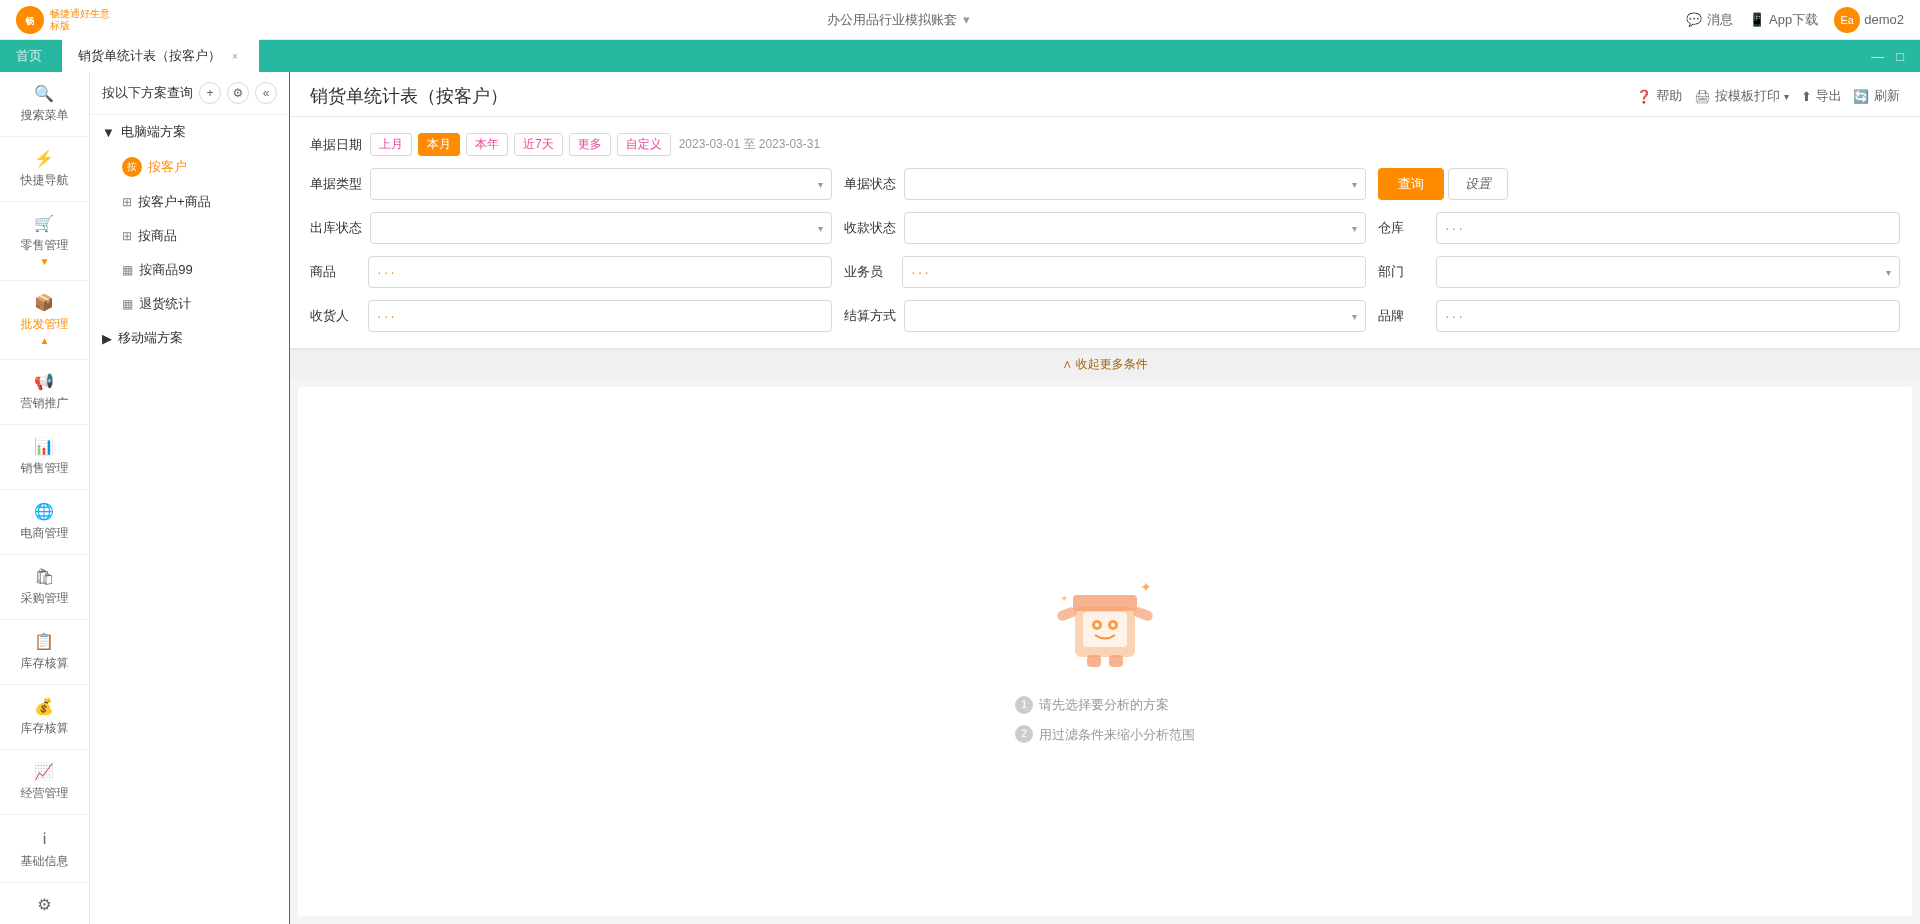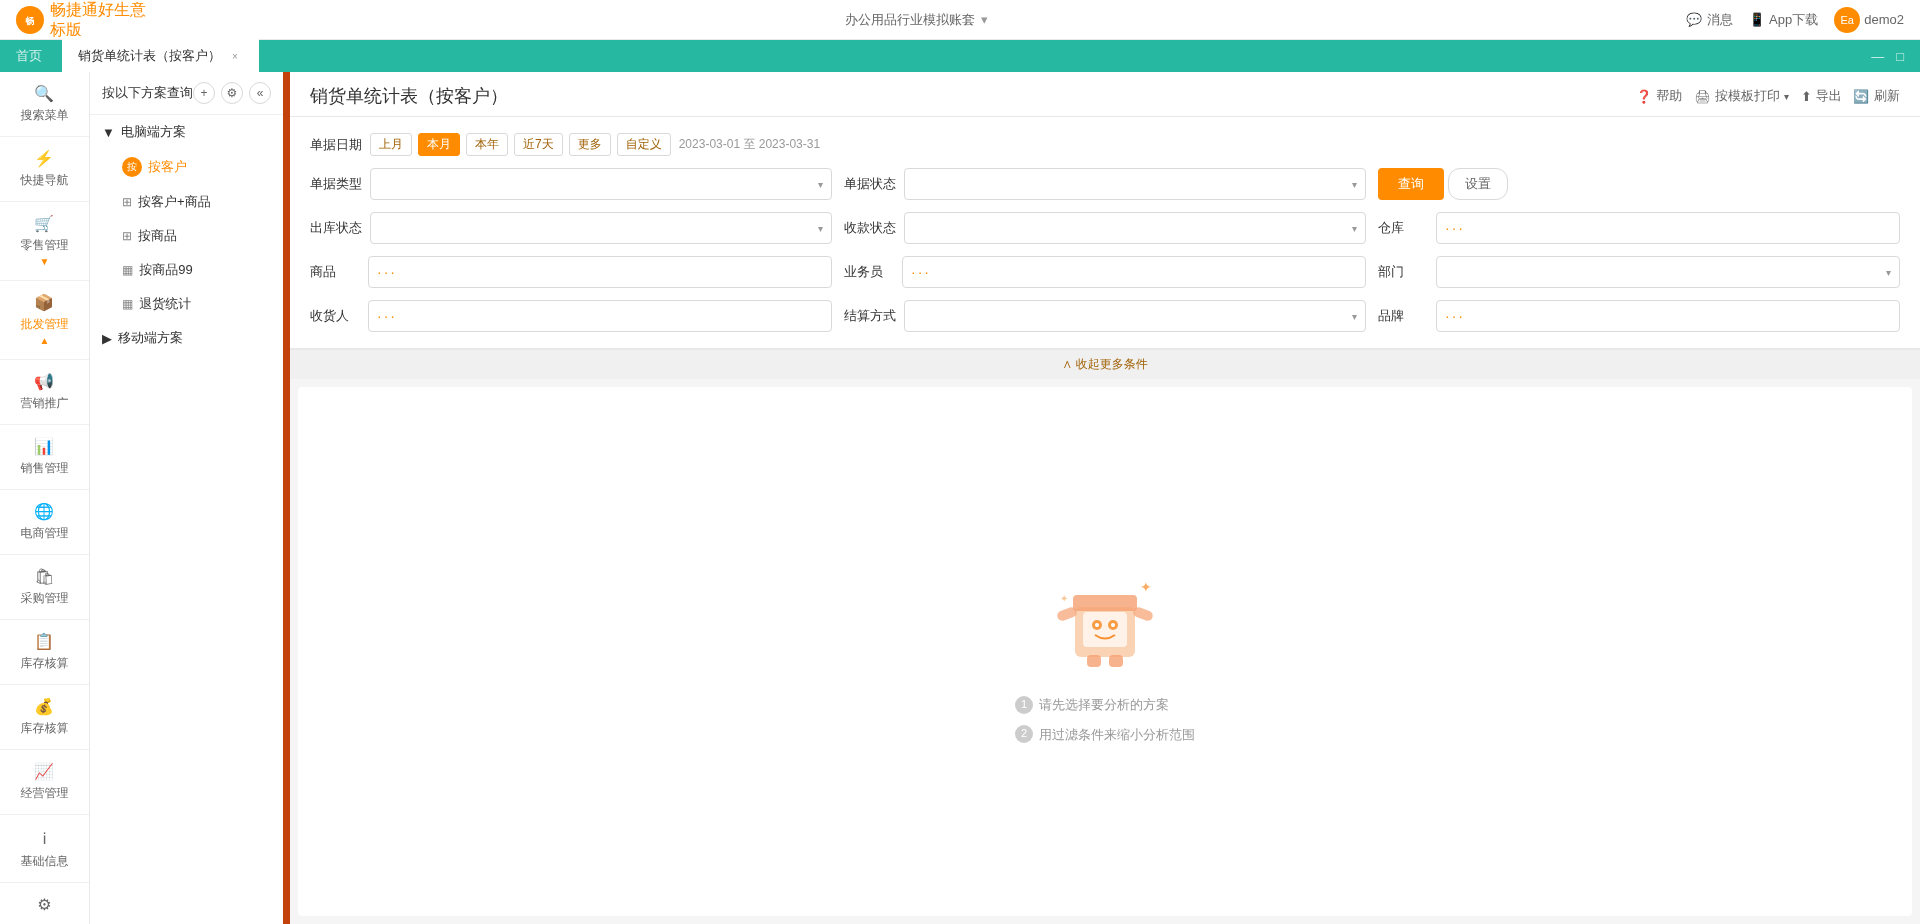--- a/index.html
+++ b/index.html
@@ -12,21 +12,21 @@
       display: flex;
       align-items: center;
       padding: 0 16px;
       border-bottom: 1px solid #e8e8e8;
       justify-content: space-between;
       flex-shrink: 0;
     }
     .top-header-left { display: flex; align-items: center; gap: 8px; }
     .logo-area { display: flex; align-items: center; gap: 6px; }
     .logo-icon { width: 28px; height: 28px; background: #ff8c00; border-radius: 50%; display: flex; align-items: center; justify-content: center; color: #fff; font-size: 10px; font-weight: bold; }
-    .logo-text { font-size: 16px; color: #ff8c00; line-height: 1.2; }
+    .logo-text { font-size: 10px; color: #ff8c00; line-height: 1.2; }
     .top-header-center { display: flex; align-items: center; gap: 6px; color: #666; font-size: 13px; }
     .top-header-right { display: flex; align-items: center; gap: 16px; color: #666; font-size: 13px; }
     .header-right-item { display: flex; align-items: center; gap: 4px; cursor: pointer; }
     .avatar { width: 26px; height: 26px; border-radius: 50%; background: #ff8c00; display: flex; align-items: center; justify-content: center; color: #fff; font-size: 11px; }
 
     
     .tab-bar {
       height: 32px;
       background: #26b8a0;
       display: flex;
@@ -81,21 +81,21 @@
     .content-area {
       flex: 1;
       display: flex;
       overflow: hidden;
     }
 
     
     .scheme-panel {
       width: 200px;
       background: #fff;
-      border-right: 7px solid #c2410c;
+      border-right: 1px solid #c2410c;
       flex-shrink: 0;
       overflow-y: auto;
     }
     .scheme-panel-header {
       padding: 10px 12px;
       font-size: 12px;
       color: #666;
       border-bottom: 1px solid #f0f0f0;
       display: flex;
       align-items: center;
@@ -164,21 +164,21 @@
     }
     .filter-input .chevron { color: #999; font-size: 10px; }
     .filter-input .dots { color: #ff8c00; font-size: 14px; letter-spacing: 2px; }
     .date-filter { display: flex; align-items: center; gap: 6px; }
     .date-btn {
       padding: 2px 8px;
       border-radius: 3px;
       border: 1px solid #d9d9d9;
       cursor: pointer;
       font-size: 12px;
-      color: #a16207;
+      color: #ec4899;
       background: #fff;
     }
     .date-btn.active { background: #ff8c00; color: #fff; border-color: #ff8c00; }
     .date-range { font-size: 12px; color: #999; }
 
     
     .collapse-bar {
       background: #f0f0f0;
       text-align: center;
       padding: 6px;
@@ -216,25 +216,26 @@
       border-radius: 4px;
       padding: 6px 20px;
       font-size: 13px;
       cursor: pointer;
       height: 32px;
     }
     .btn-default {
       background: #fff;
       color: #666;
       border: 1px solid #d9d9d9;
-      border-radius: 12px;
+      border-radius: 4px;
       padding: 6px 16px;
       font-size: 13px;
       cursor: pointer;
       height: 32px;
+      font-style: italic;
     }
 
     .filter-grid {
       display: grid;
       grid-template-columns: 1fr 1fr 1fr;
       gap: 12px;
       align-items: center;
     }
     .filter-cell {
       display: flex;

